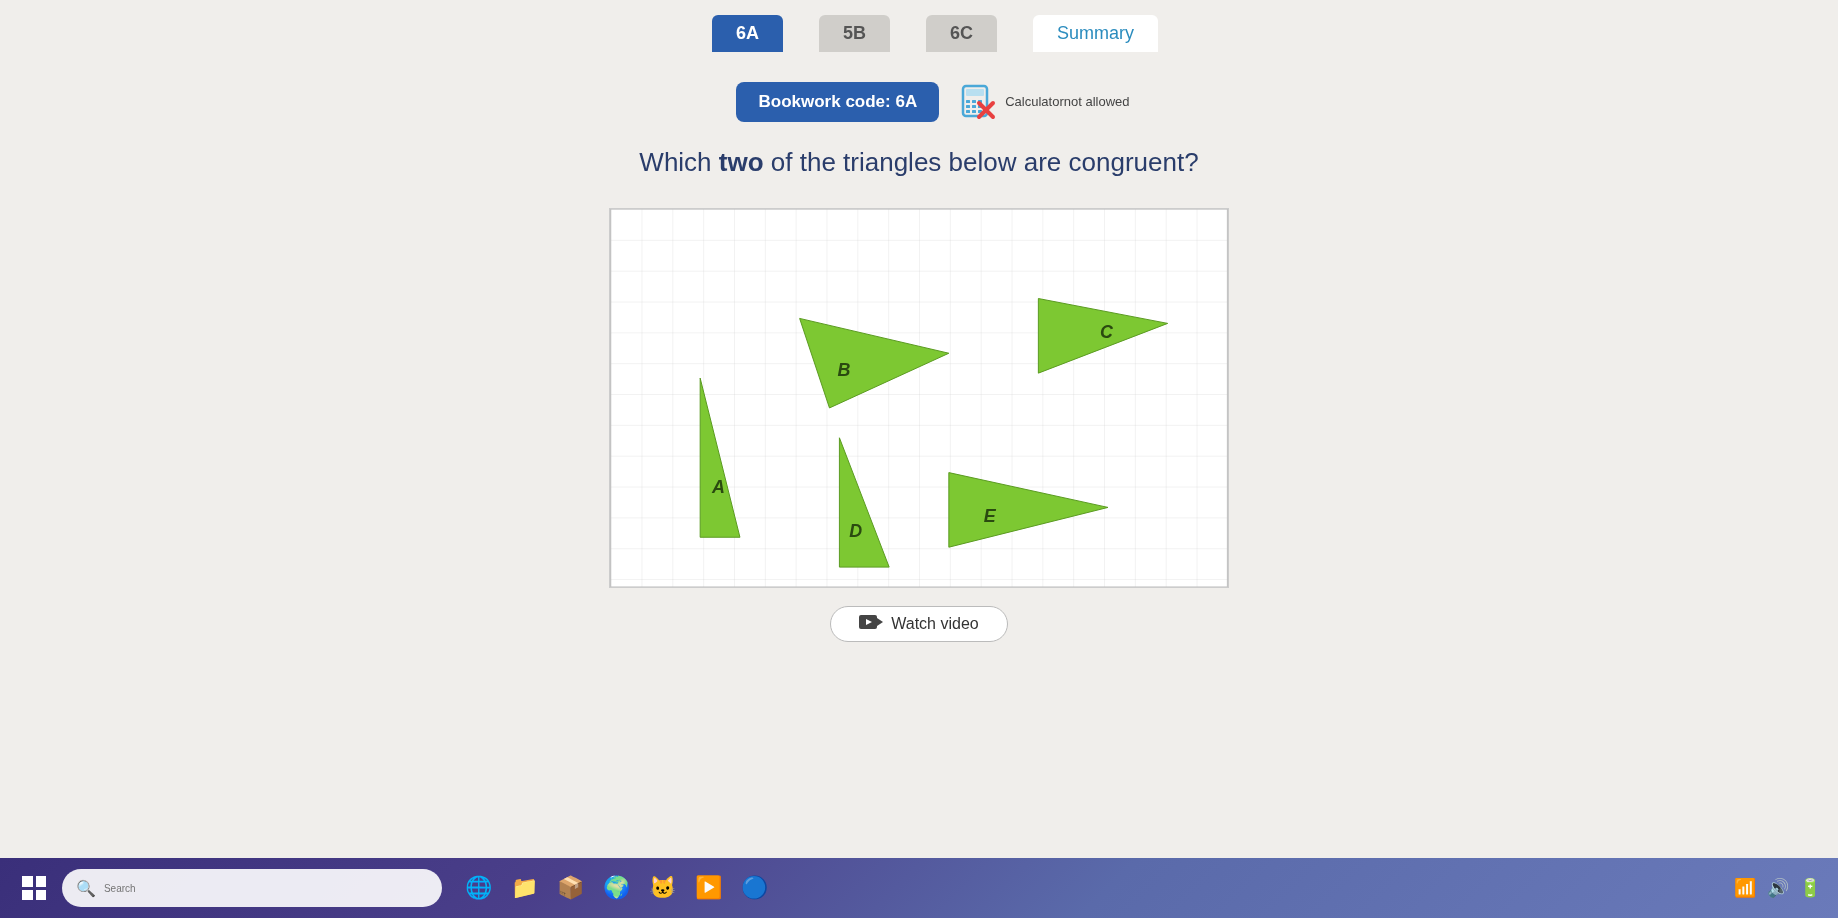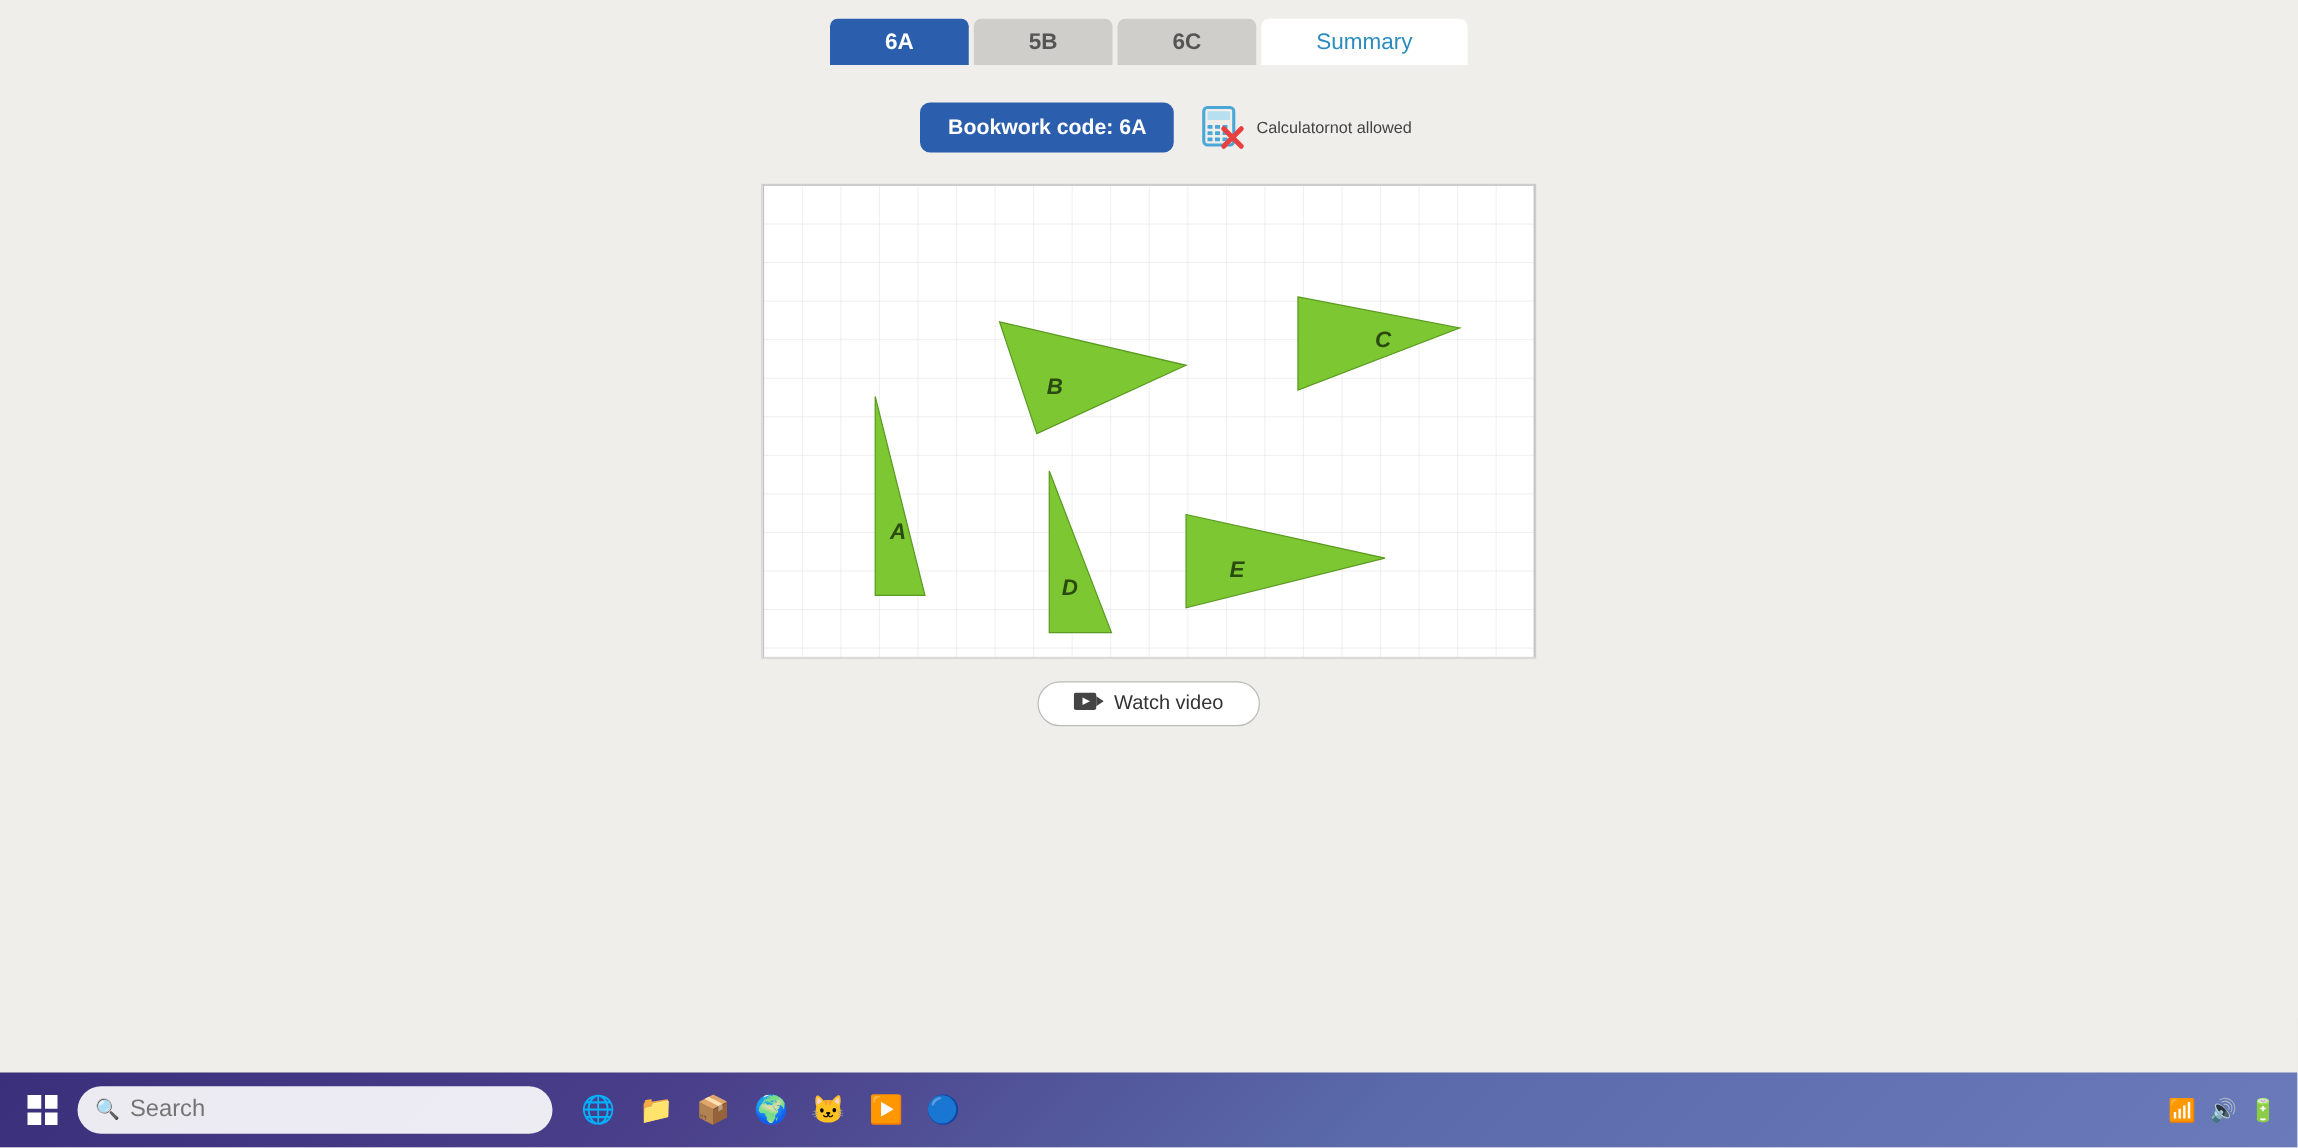--- a/index.html
+++ b/index.html
@@ -28,26 +28,27 @@
 
     
     .tabs-row {
       display: flex;
       gap: 4px;
       margin-bottom: 30px;
       margin-top: 5px;
     }
 
     .tab {
-      padding: 8px 44px;
+      padding: 8px 24px;
       border-radius: 6px 6px 0 0;
       font-size: 18px;
       font-weight: bold;
       cursor: pointer;
       border: none;
+      margin-left: 32px;
     }
 
     .tab-active {
       background: #2b5fad;
       color: white;
     }
 
     .tab-inactive {
       background: #d0ceca;
       color: #555;
@@ -186,21 +187,21 @@
       align-items: center;
       padding: 0 14px;
       gap: 8px;
       cursor: text;
     }
 
     .search-bar input {
       background: transparent;
       border: none;
       outline: none;
-      font-size: 19px;
+      font-size: 10px;
       color: #333;
       flex: 1;
     }
 
     .taskbar-icons {
       display: flex;
       align-items: center;
       gap: 12px;
       margin-left: 10px;
     }
@@ -275,20 +276,23 @@
           <line x1="34" y1="20" x2="20" y2="34" stroke="#e84040" stroke-width="4" stroke-linecap="round"></line>
         </svg>
       </div>
       <div class="calc-text">
         <span>Calculator</span>
         <span>not allowed</span>
       </div>
     </div>
   </div>
 
+  <div class="question-text">
+    <span>Which </span><strong>two</strong><span> of the triangles below are congruent?</span>
+  </div>
 
   <div class="grid-area">
     <svg class="triangles-svg" viewBox="0 0 620 380" xmlns="http://www.w3.org/2000/svg">
 
       <defs>
         <pattern id="grid" width="31" height="31" patternUnits="userSpaceOnUse">
           <path d="M 31 0 L 0 0 0 31" fill="none" stroke="#ccc" stroke-width="0.5"></path>
         </pattern>
       </defs>
       <rect width="620" height="380" fill="url(#grid)"></rect>

